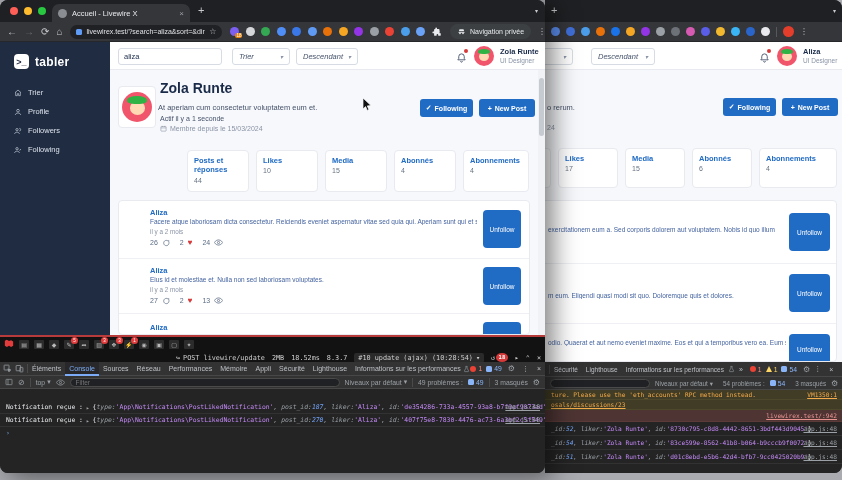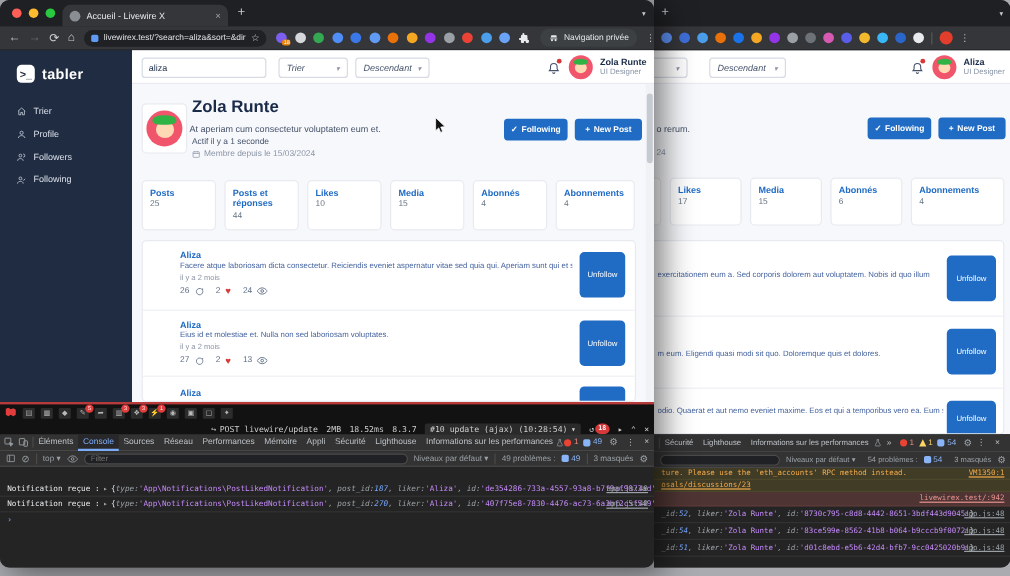--- a/index.html
+++ b/index.html
@@ -423,24 +423,20 @@
     </div>
     <div class="btn-primary" style="left:310px;top:57px;width:53px;height:18px;">
       <span>✓</span>
       <span>Following</span>
     </div>
     <div class="btn-primary" style="left:369px;top:57px;width:56px;height:18px;">
       <span>+</span>
       <span>New Post</span>
     </div>
 
-    <div class="statcard" style="left:8px;top:108px;width:62px;height:42px;">
-      <div class="statlabel">Posts</div>
-      <div class="statvalue">25</div>
-    </div>
     <div class="statcard" style="left:77px;top:108px;width:62px;height:42px;">
       <div class="statlabel" style="width:50px;">Posts et réponses</div>
       <div class="statvalue">44</div>
     </div>
     <div class="statcard" style="left:146px;top:108px;width:62px;height:42px;">
       <div class="statlabel">Likes</div>
       <div class="statvalue">10</div>
     </div>
     <div class="statcard" style="left:215px;top:108px;width:62px;height:42px;">
       <div class="statlabel">Media</div>

